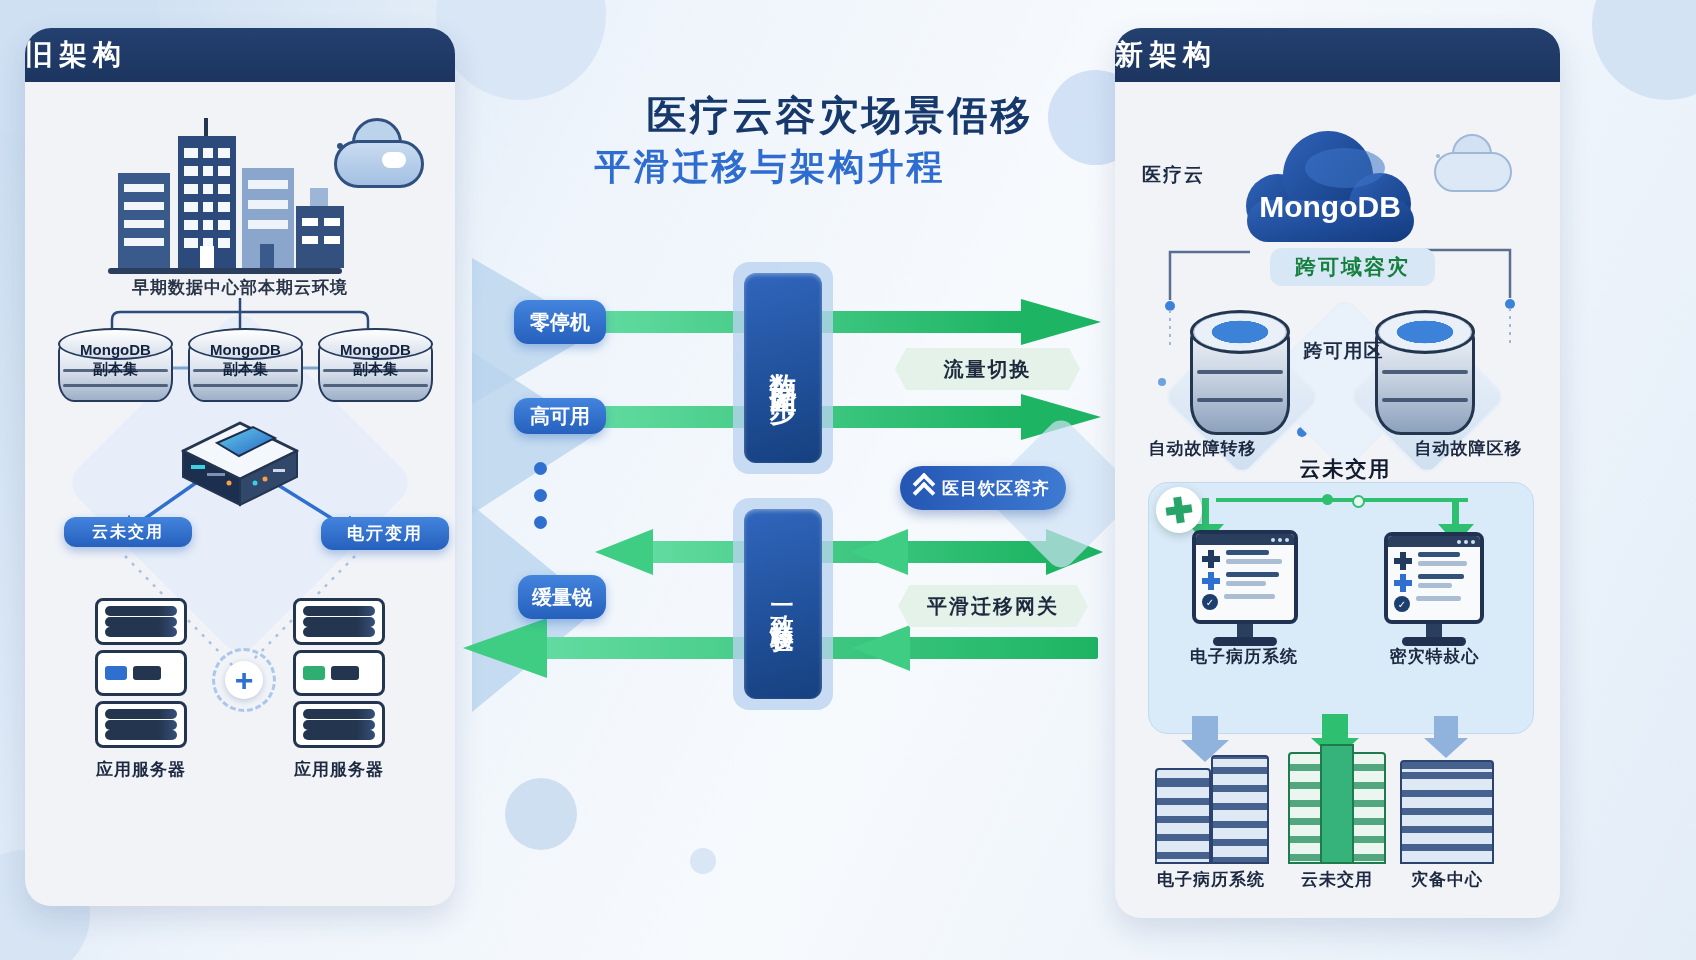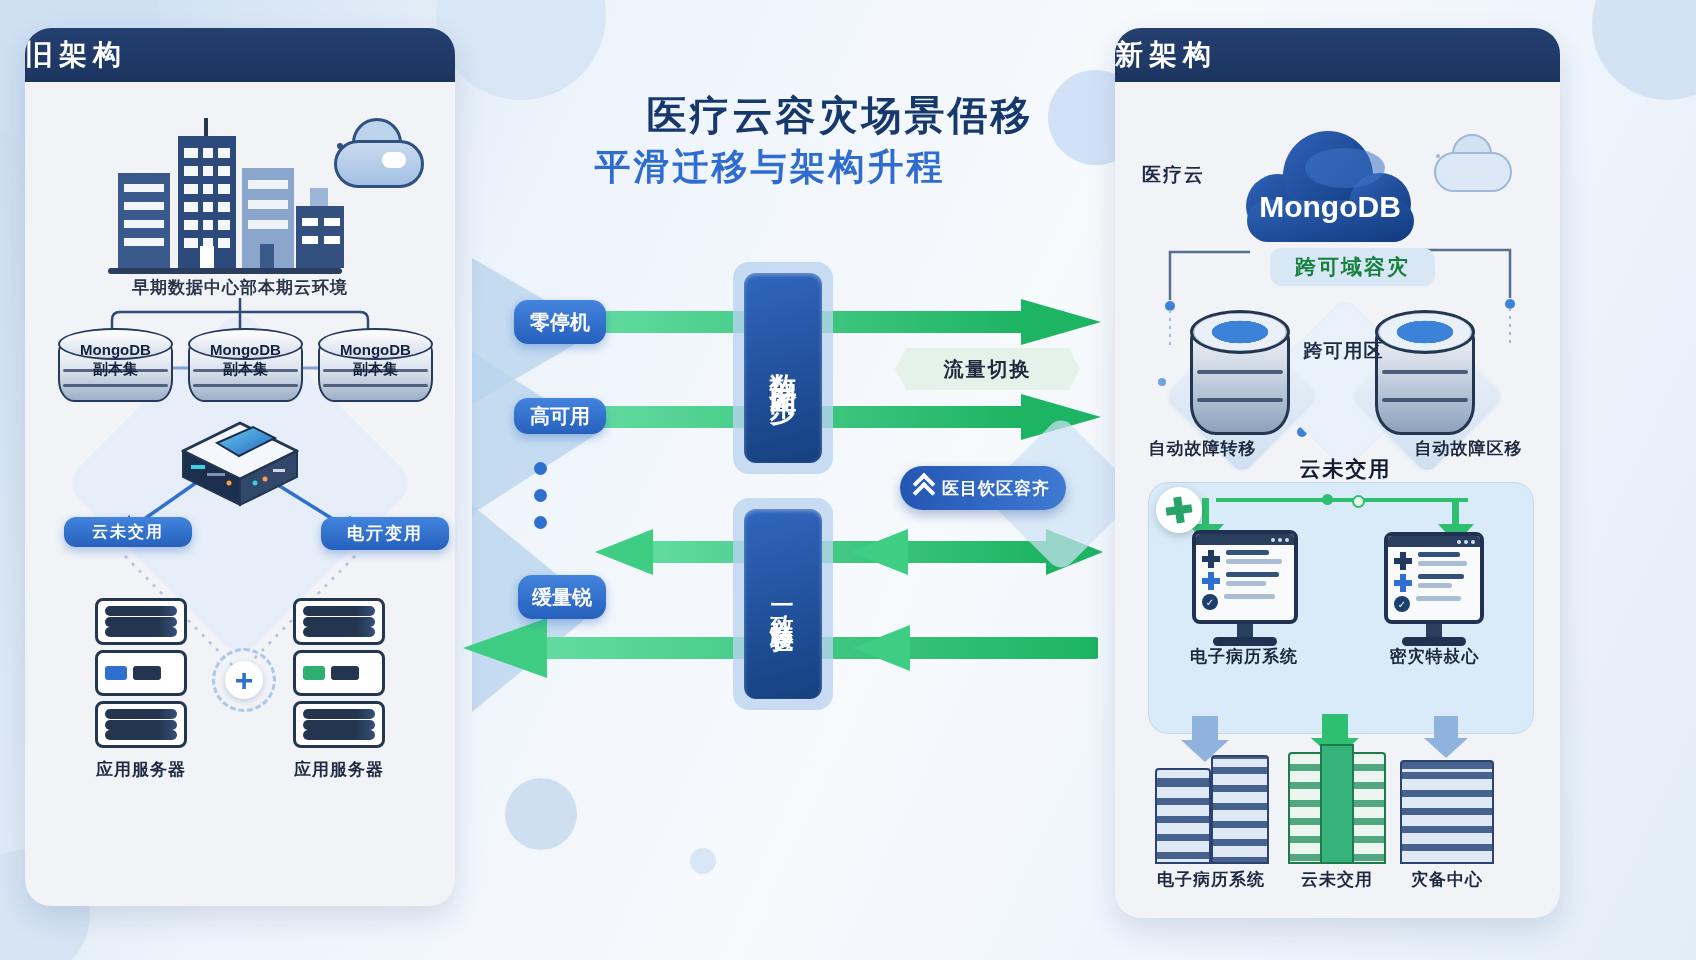--- a/index.html
+++ b/index.html
@@ -318,20 +318,23 @@
     <span>流量切换</span>
   </div>
   <div class="abs" style="left:1005px;top:438px;width:112px;height:112px;transform:rotate(45deg);background:#cfe2f5;opacity:.7;border-radius:14px;z-index:1;"></div>
   <div class="abs ribbon" style="left:900px;top:466px;height:44px;">
     <span style="display:flex;flex-direction:column;align-items:center;">
       <span class="chev"></span>
         <span class="chev"></span>
     </span>
     <span>医目饮区容齐</span>
   </div>
+  <div class="abs hexlab" style="left:898px;top:585px;width:190px;height:42px;">
+    <span>平滑迁移网关</span>
+  </div>
 
   <div class="abs panel" style="left:1115px;top:28px;width:445px;height:890px;">
     <div class="panel-header">
       <span class="panel-title">新架构</span>
     </div>
   </div>
 
   <div class="abs" style="left:1142px;top:162px;width:90px;font-size:19px;font-weight:700;color:#1d2b45;letter-spacing:2px;z-index:2;">医疗云</div>
 
   <svg class="abs" style="left:1233px;top:126px;z-index:2;" width="195" height="128" viewBox="0 0 195 128">

